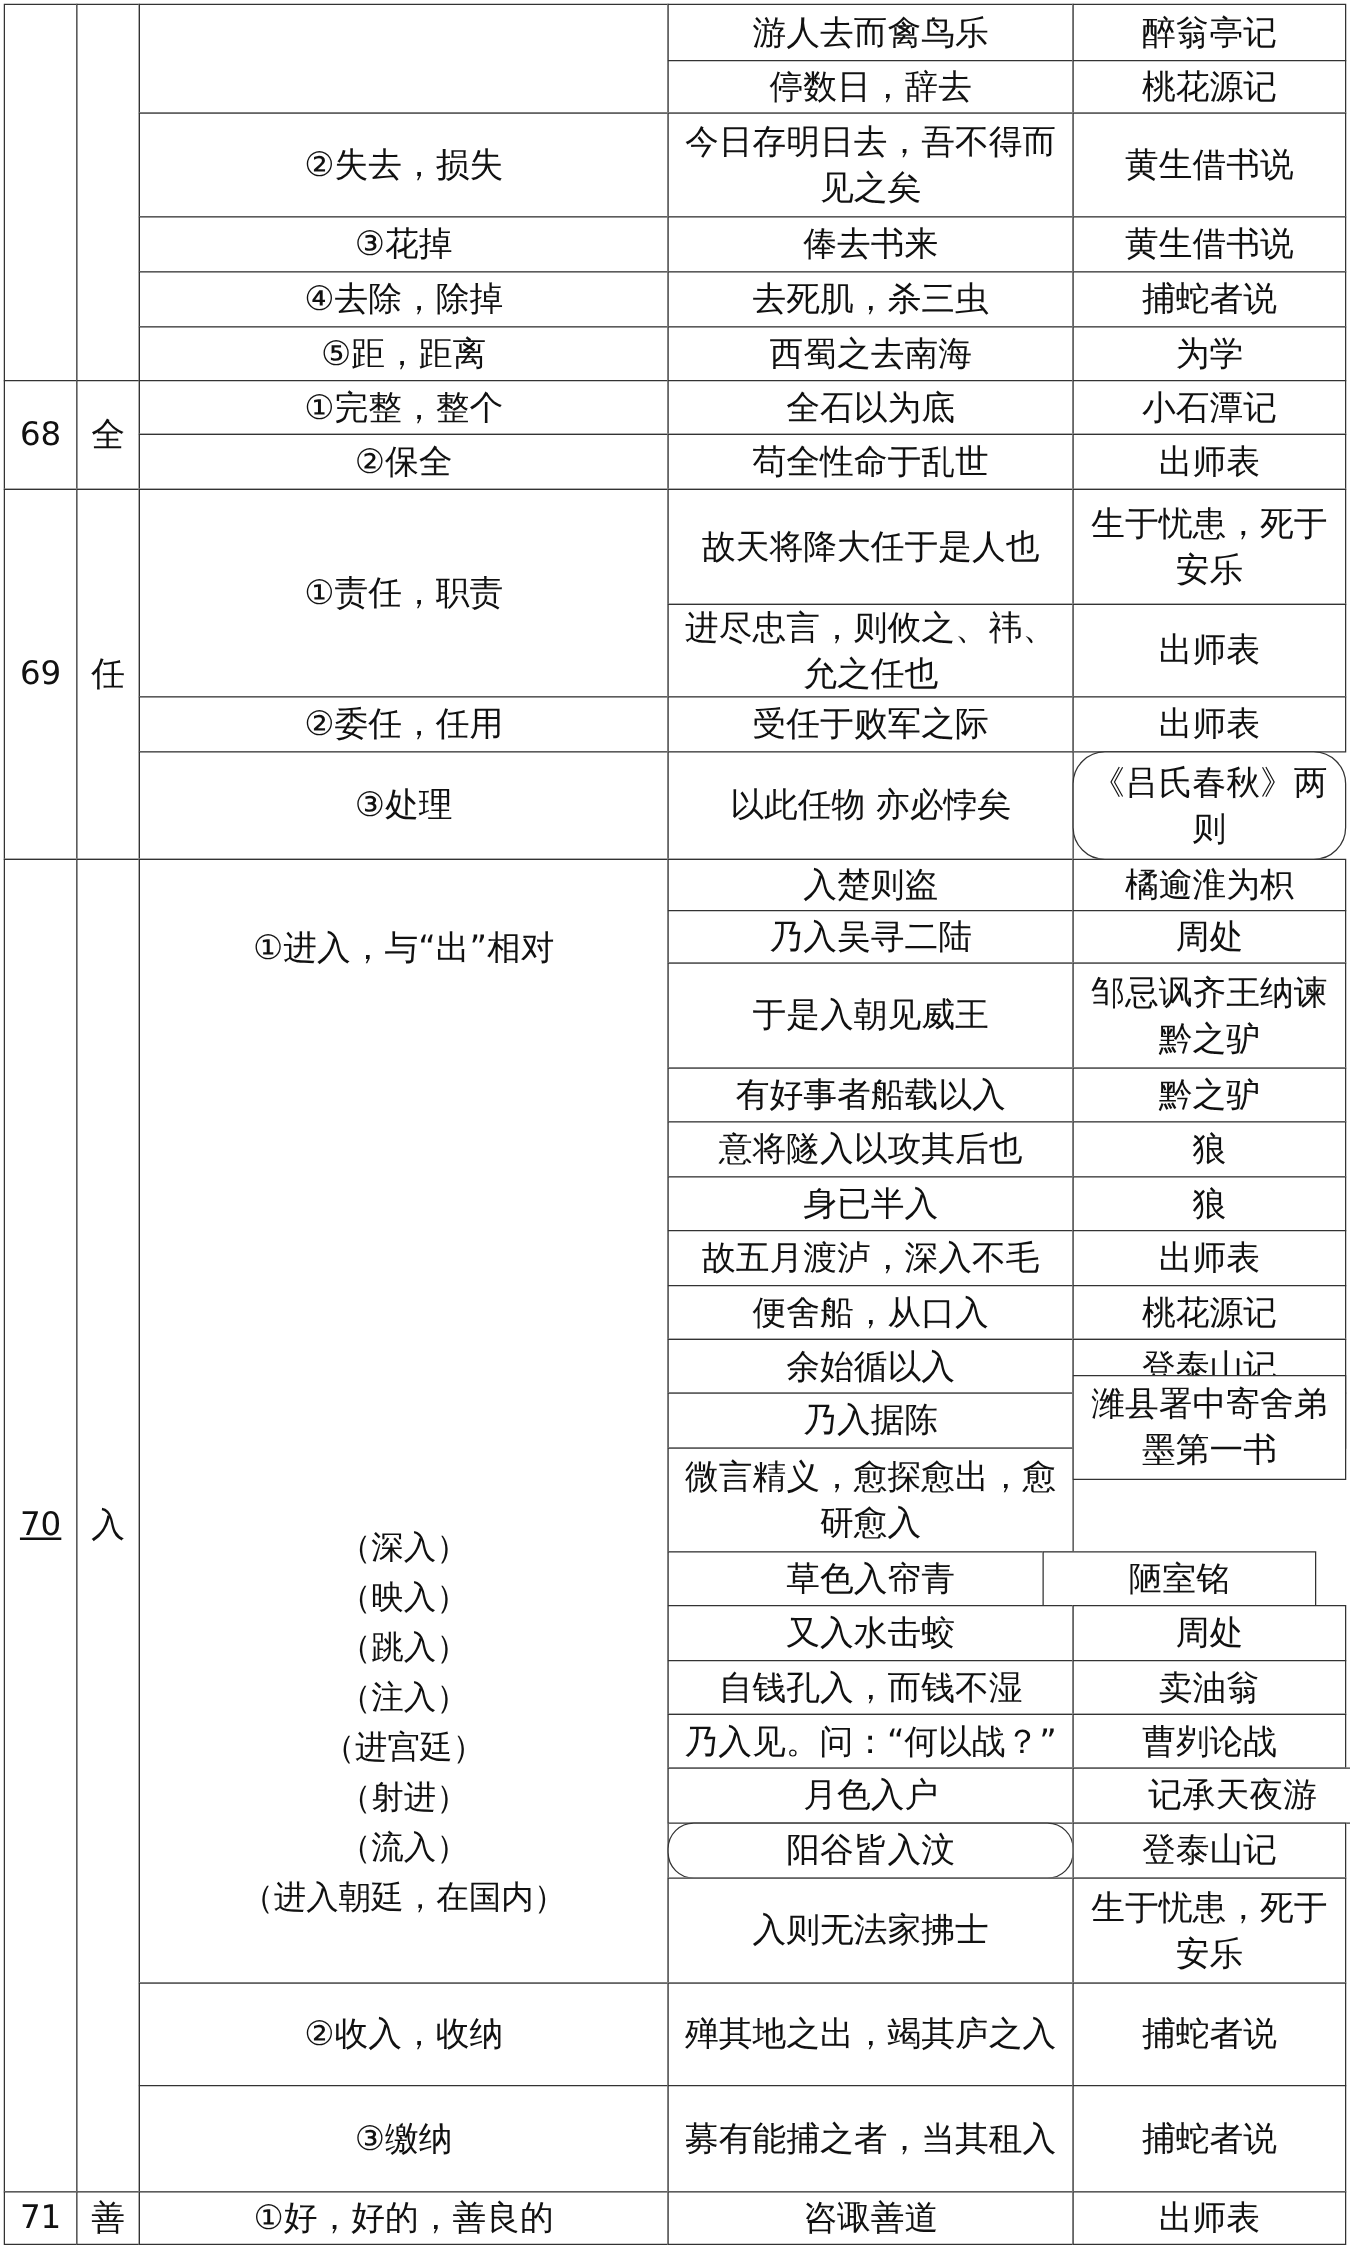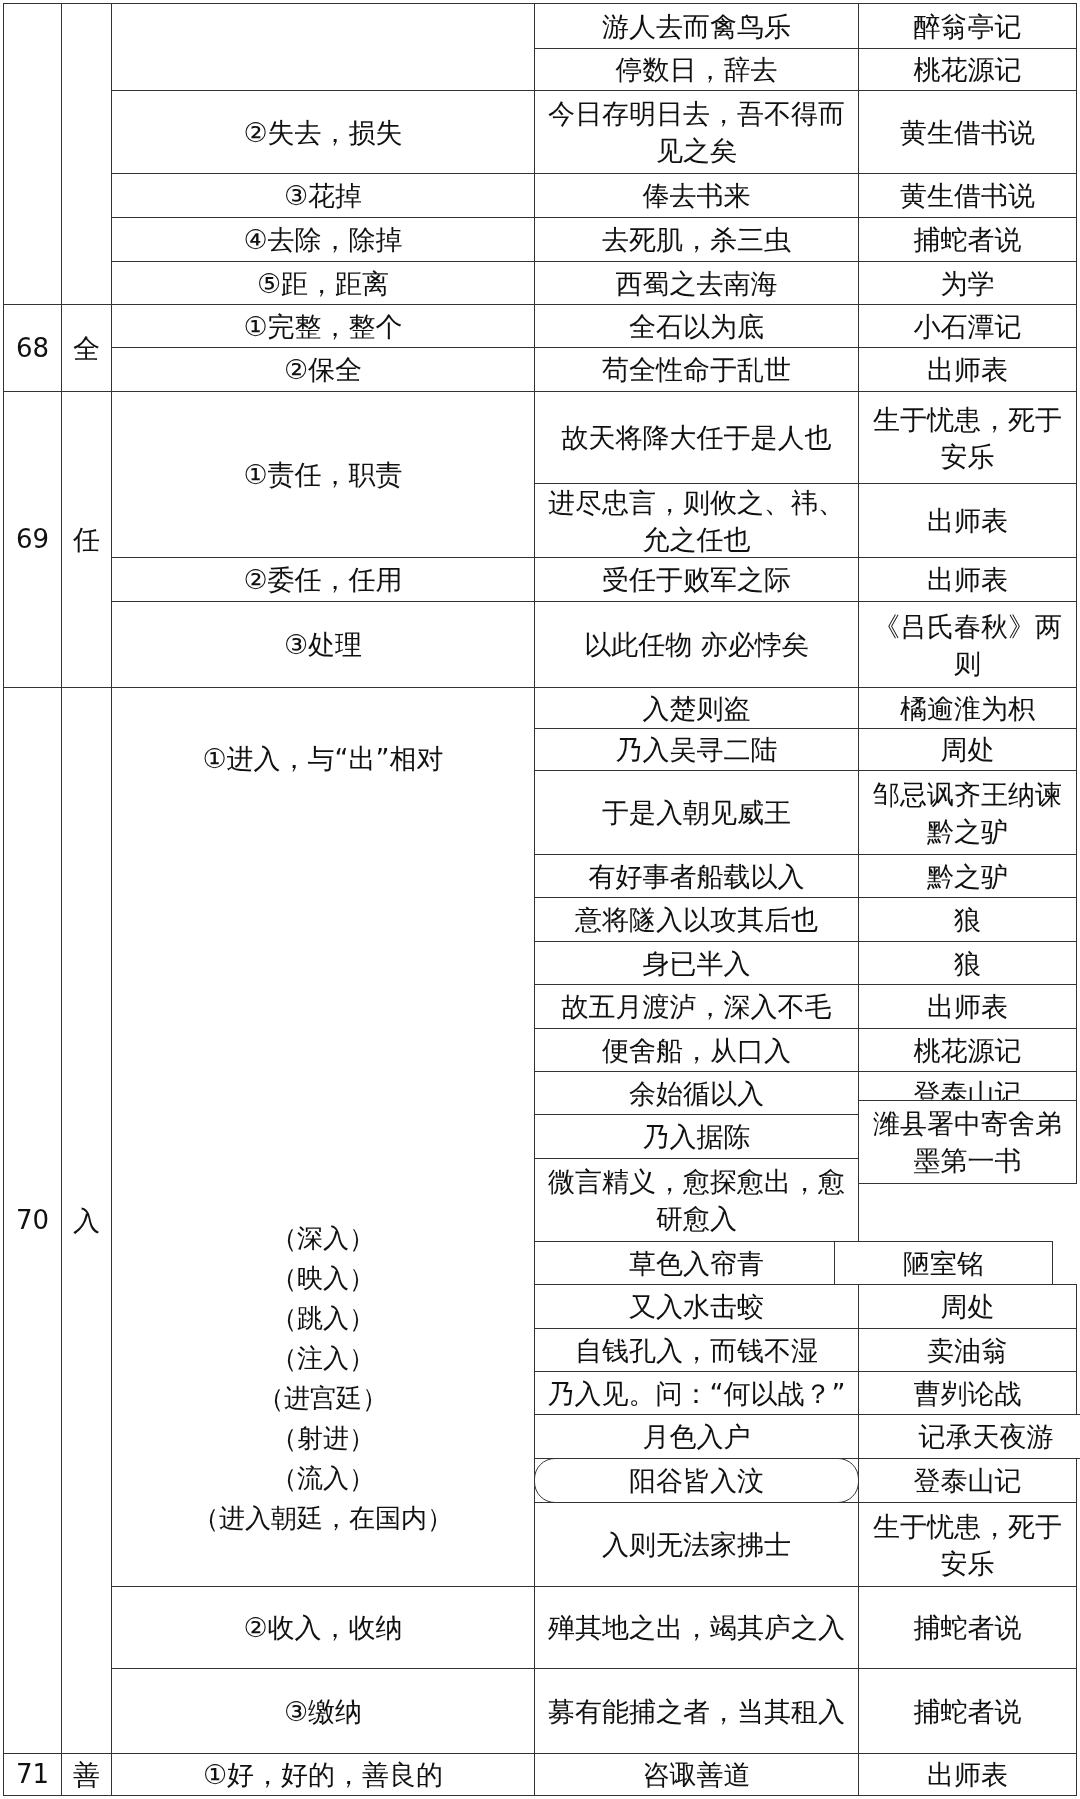--- a/index.html
+++ b/index.html
@@ -126,24 +126,24 @@
     </div>
     <div class="cell" style="left: 858px; top: 557px; width: 219px; height: 45px;">
       <span>出师表</span>
     </div>
     <div class="cell" style="left: 111px; top: 601px; width: 424px; height: 87px;">
       <span>③处理</span>
     </div>
     <div class="cell" style="left: 534px; top: 601px; width: 325px; height: 87px;">
       <span>以此任物 亦必悖矣</span>
     </div>
-    <div class="cell" style="left: 858px; top: 601px; width: 219px; height: 87px;">
+    <div class="cell" style="left: 858px; top: 601px; width: 219px; height: 87px; border-radius: 26px;">
       <span>《吕氏春秋》两则</span>
     </div>
-    <div class="cell num" style="left: 3px; top: 687px; width: 59px; height: 1067px;">
+    <div class="cell num" style="left: 3px; top: 687px; width: 59px; height: 1067px; text-decoration: underline;">
       <span>70</span>
     </div>
     <div class="cell" style="left: 61px; top: 687px; width: 51px; height: 1067px;">
       <span>入</span>
     </div>
     <div class="cell" style="left: 111px; top: 687px; width: 424px; height: 900px;">
       <div class="labeltop" style="left: 0px; right: 0px; top: 52px;">①进入，与“出”相对</div>
       <div class="ann" style="left: 0px; right: 0px; top: 530px;">
         <div>（深入）</div>
         <div>（映入）</div>

